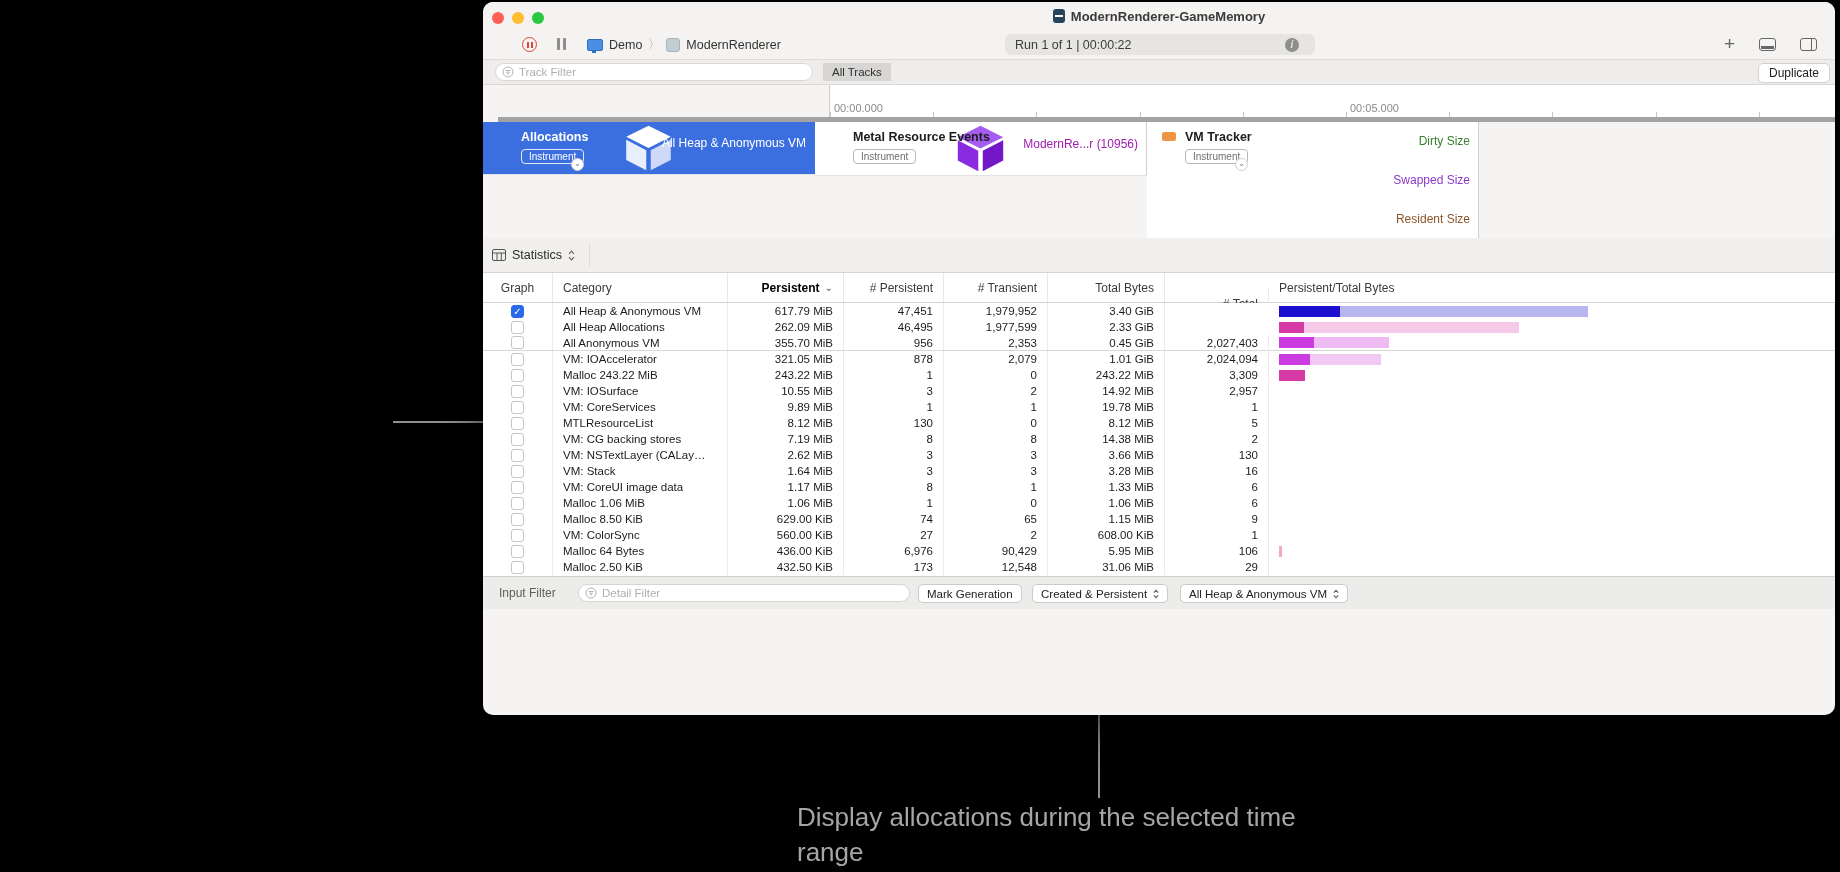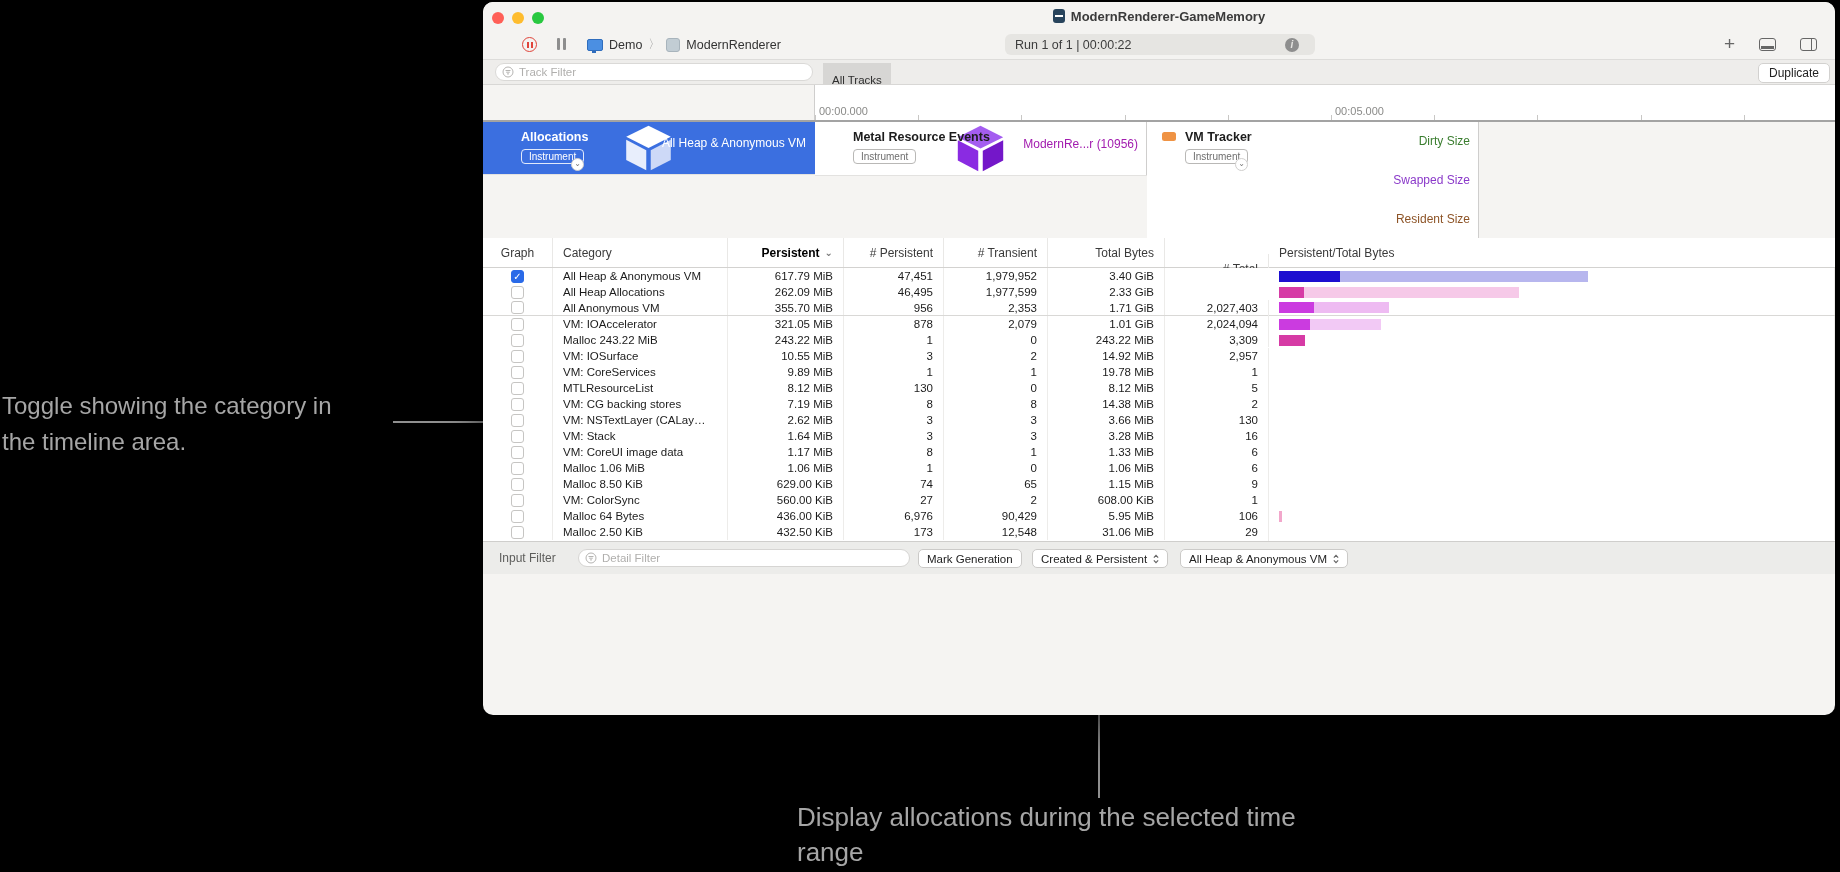--- a/index.html
+++ b/index.html
@@ -51,29 +51,29 @@
   .panel-icon.bottom::after{content:"";position:absolute;left:1px;right:1px;bottom:1px;height:3px;background:#666;}
   .panel-icon.right::after{content:"";position:absolute;top:0;bottom:0;right:4px;width:1.5px;background:#666;}
 
   
   .filterbar{height:26px;flex:none;background:#eeedeb;border-top:1px solid #dddcda;border-bottom:1px solid #d8d7d5;
              display:flex;align-items:center;position:relative;box-sizing:border-box;}
   .tfilter{position:absolute;left:12px;top:3px;width:318px;height:18px;background:#fff;border:1px solid #dad9d7;
            border-radius:9px;display:flex;align-items:center;gap:5px;padding-left:6px;box-sizing:border-box;}
   .filter-glyph{width:12px;height:12px;flex:none;}
   .placeholder{color:#b0afad;font-size:11.5px;}
-  .alltracks{position:absolute;left:340px;top:3px;height:18px;padding:8px 9px;background:#d7d6d4;border-radius:0;
+  .alltracks{position:absolute;left:340px;top:3px;height:18px;padding:0 9px;background:#d7d6d4;border-radius:0;
              display:flex;align-items:center;font-size:11.5px;color:#2e2e2e;}
   .dupbtn{position:absolute;right:5px;top:3px;height:18px;padding:0 10px;background:#fff;border:1px solid #d2d1cf;
           border-radius:5px;display:flex;align-items:center;font-size:12px;color:#222;}
 
   
   .label-col{width:332px;flex:none;border-right:1px solid #cfcecd;box-sizing:border-box;position:relative;background:#fff;}
   .timeline{flex:1;position:relative;background:#fff;overflow:hidden;}
-  .rulerrow{height:37px;flex:none;display:flex;background:#fff;border-bottom:2px solid #a3a3a3;box-sizing:border-box;}
+  .rulerrow{height:37px;flex:none;display:flex;background:#fff;border-bottom:5px solid #a3a3a3;box-sizing:border-box;margin-left:15px;}
   .rulerrow .label-col{background:#f5f4f2;}
   .ruler-label{position:absolute;bottom:3px;font-size:11px;color:#8a8a88;}
   .ruler-tick{position:absolute;bottom:0;width:1px;height:5px;background:#c8c7c5;}
   .gridline{position:absolute;top:0;bottom:0;width:1px;background:#e7e6e4;}
 
   .tracks{flex:none;display:flex;flex-direction:row;}
   .track{display:flex;border-bottom:1px solid #e3e2e0;box-sizing:border-box;}
   .track svg{position:absolute;left:0;top:0;width:100%;height:100%;}
   .t-title{position:absolute;left:38px;top:8px;font-size:12.5px;font-weight:bold;color:#1c1c1c;}
   .t-icon{position:absolute;left:15px;top:9px;}
@@ -127,24 +127,20 @@
         display:flex;align-items:center;gap:6px;padding:0 8px;font-size:11.5px;color:#222;box-sizing:border-box;}
   .bbtn.markgen{left:435px;}
   .bbtn.scope1{left:549px;}
   .bbtn.scope2{left:697px;}
 </style>
 </head>
 <body>
 
 <div class="stage">
 
-  <div class="annot annot-left">
-    <div>Toggle showing the category in</div>
-    <div>the timeline area.</div>
-  </div>
   <div class="callout-h"></div>
   <div class="callout-h-dot"></div>
   <div class="annot annot-bottom">
     <div>Display allocations during the selected time range</div>
     <div>and still existing at the end.</div>
   </div>
   <div class="callout-v"></div>
 
   <div class="window">
 
@@ -282,20 +278,36 @@
             </div>
             <div class="subrow" style="top: 77.3333px; height: 38.6667px;">
               <div class="subbar" style="left: 0px; right: 0px; bottom: 0px; height: 4px; background: rgb(243, 200, 135);"></div>
               <div class="subbar" style="left: 337px; right: 0px; bottom: 0px; height: 31px; background: rgb(244, 191, 119);"></div>
             </div>
           </div>
       </div>
 
     </div>
 
+    <div class="statsbar">
+      <div class="stats-sel">
+        <svg width="14" height="12" viewBox="0 0 14 12">
+          <rect x="0.5" y="0.5" width="13" height="11" rx="1.5" fill="none" stroke="#555" stroke-width="1"></rect>
+          <line x1="0.5" y1="4" x2="13.5" y2="4" stroke="#555"></line>
+          <line x1="5" y1="4" x2="5" y2="11.5" stroke="#555"></line>
+          <line x1="9.3" y1="4" x2="9.3" y2="11.5" stroke="#555"></line>
+        </svg>
+        <span>Statistics</span>
+        <svg width="7" height="11" viewBox="0 0 7 11">
+          <path d="M1 3.8 L3.5 1.2 L6 3.8" fill="none" stroke="#666" stroke-width="1.2"></path>
+          <path d="M1 7.2 L3.5 9.8 L6 7.2" fill="none" stroke="#666" stroke-width="1.2"></path>
+        </svg>
+      </div>
+      <div class="vsep"></div>
+    </div>
 
     <div class="thead">
       <div class="th c-graph">Graph</div>
       <div class="th c-cat">Category</div>
       <div class="th c-pers">
         <span>Persistent</span>
         <span class="sortchev">⌄</span>
       </div>
       <div class="th c-npers"># Persistent</div>
       <div class="th c-ntrans"># Transient</div>
@@ -340,21 +352,21 @@
           </div>
         </div>
         <div class="trow group-end">
           <div class="td c-graph">
             <div class="cbx"></div>
           </div>
           <div class="td c-cat">All Anonymous VM</div>
           <div class="td c-pers">355.70 MiB</div>
           <div class="td c-npers">956</div>
           <div class="td c-ntrans">2,353</div>
-          <div class="td c-total">1.71 GiB</div>
+          <div class="td c-total">0.45 GiB</div>
           <div class="td c-ntotal">3,309</div>
           <div class="td c-bars">
             <div class="barwrap">
               <div class="barseg" style="width: 35px; background: rgb(203, 59, 224);"></div>
               <div class="barseg" style="width: 75px; background: rgb(238, 187, 242);"></div>
             </div>
           </div>
         </div>
         <div class="trow">
           <div class="td c-graph">

